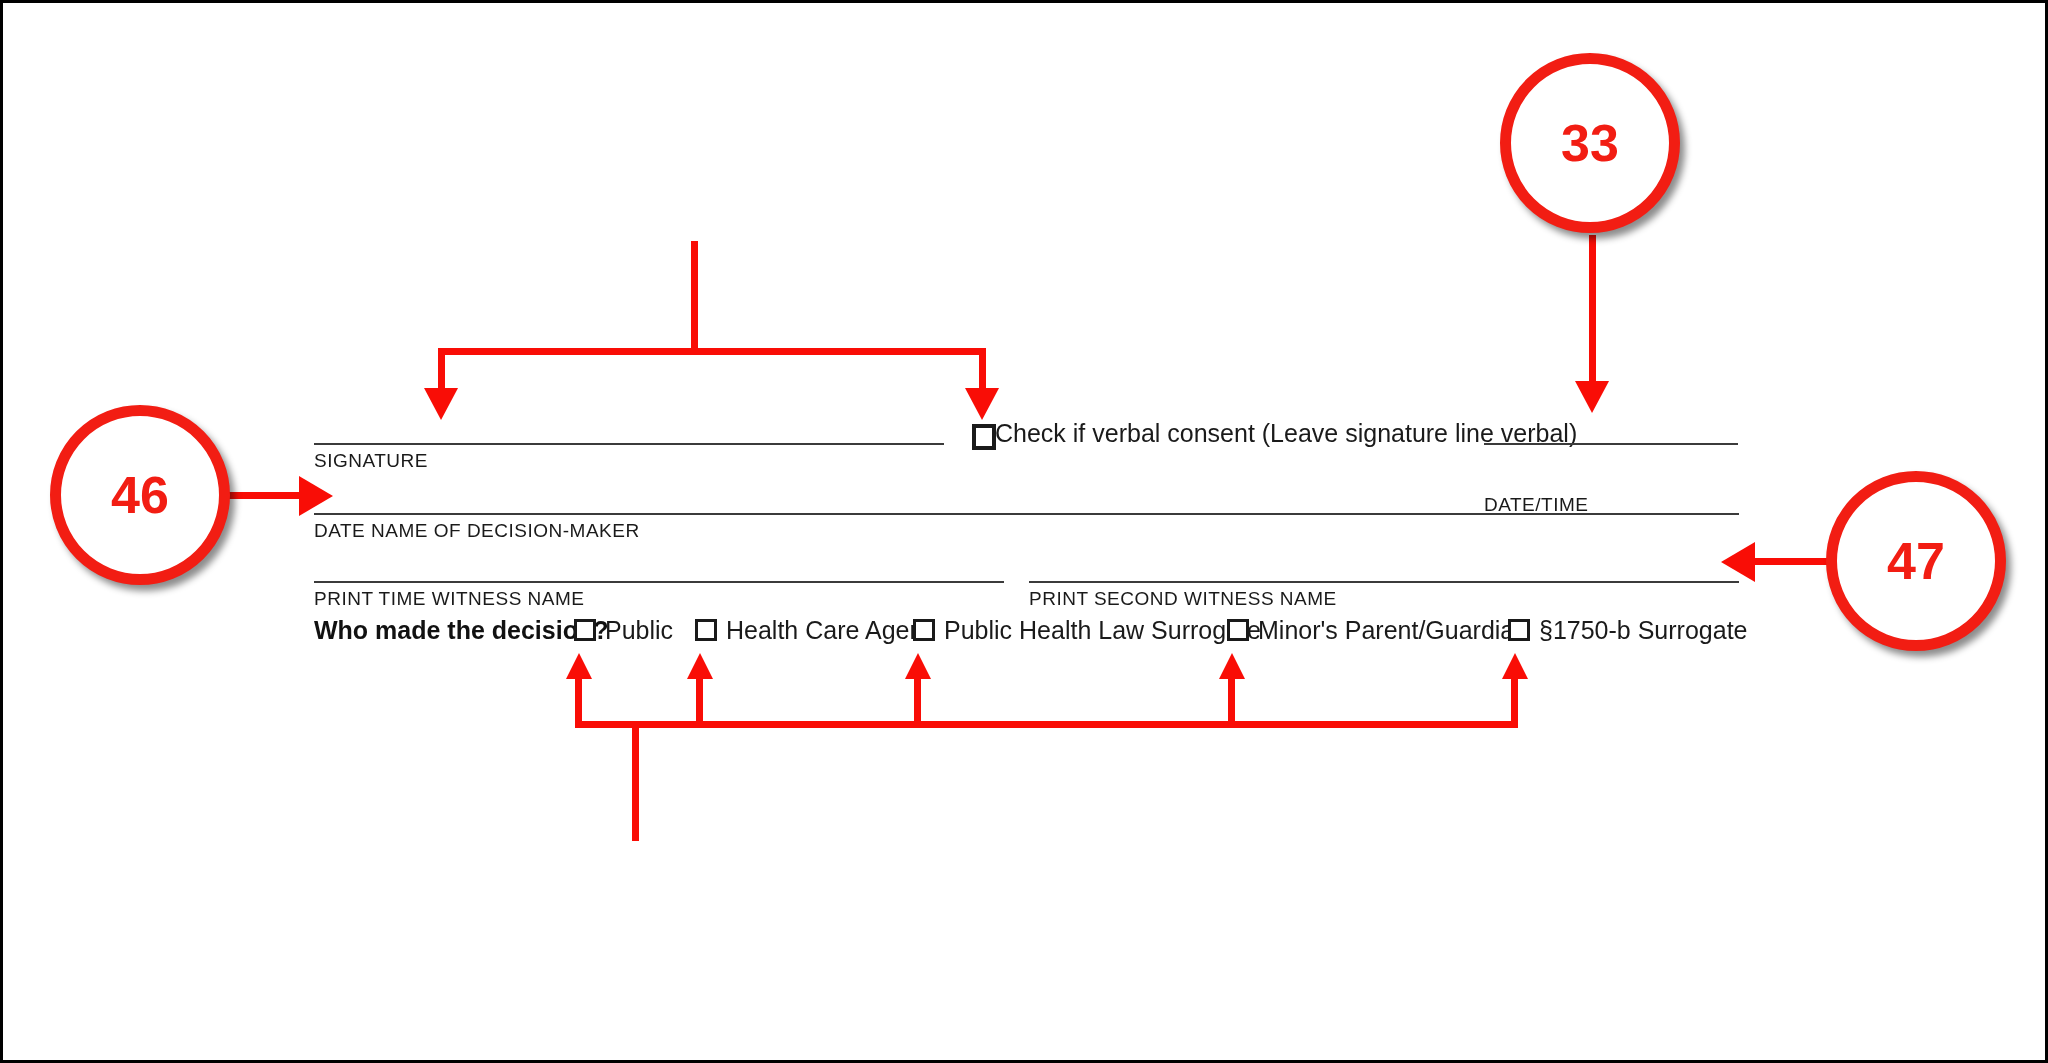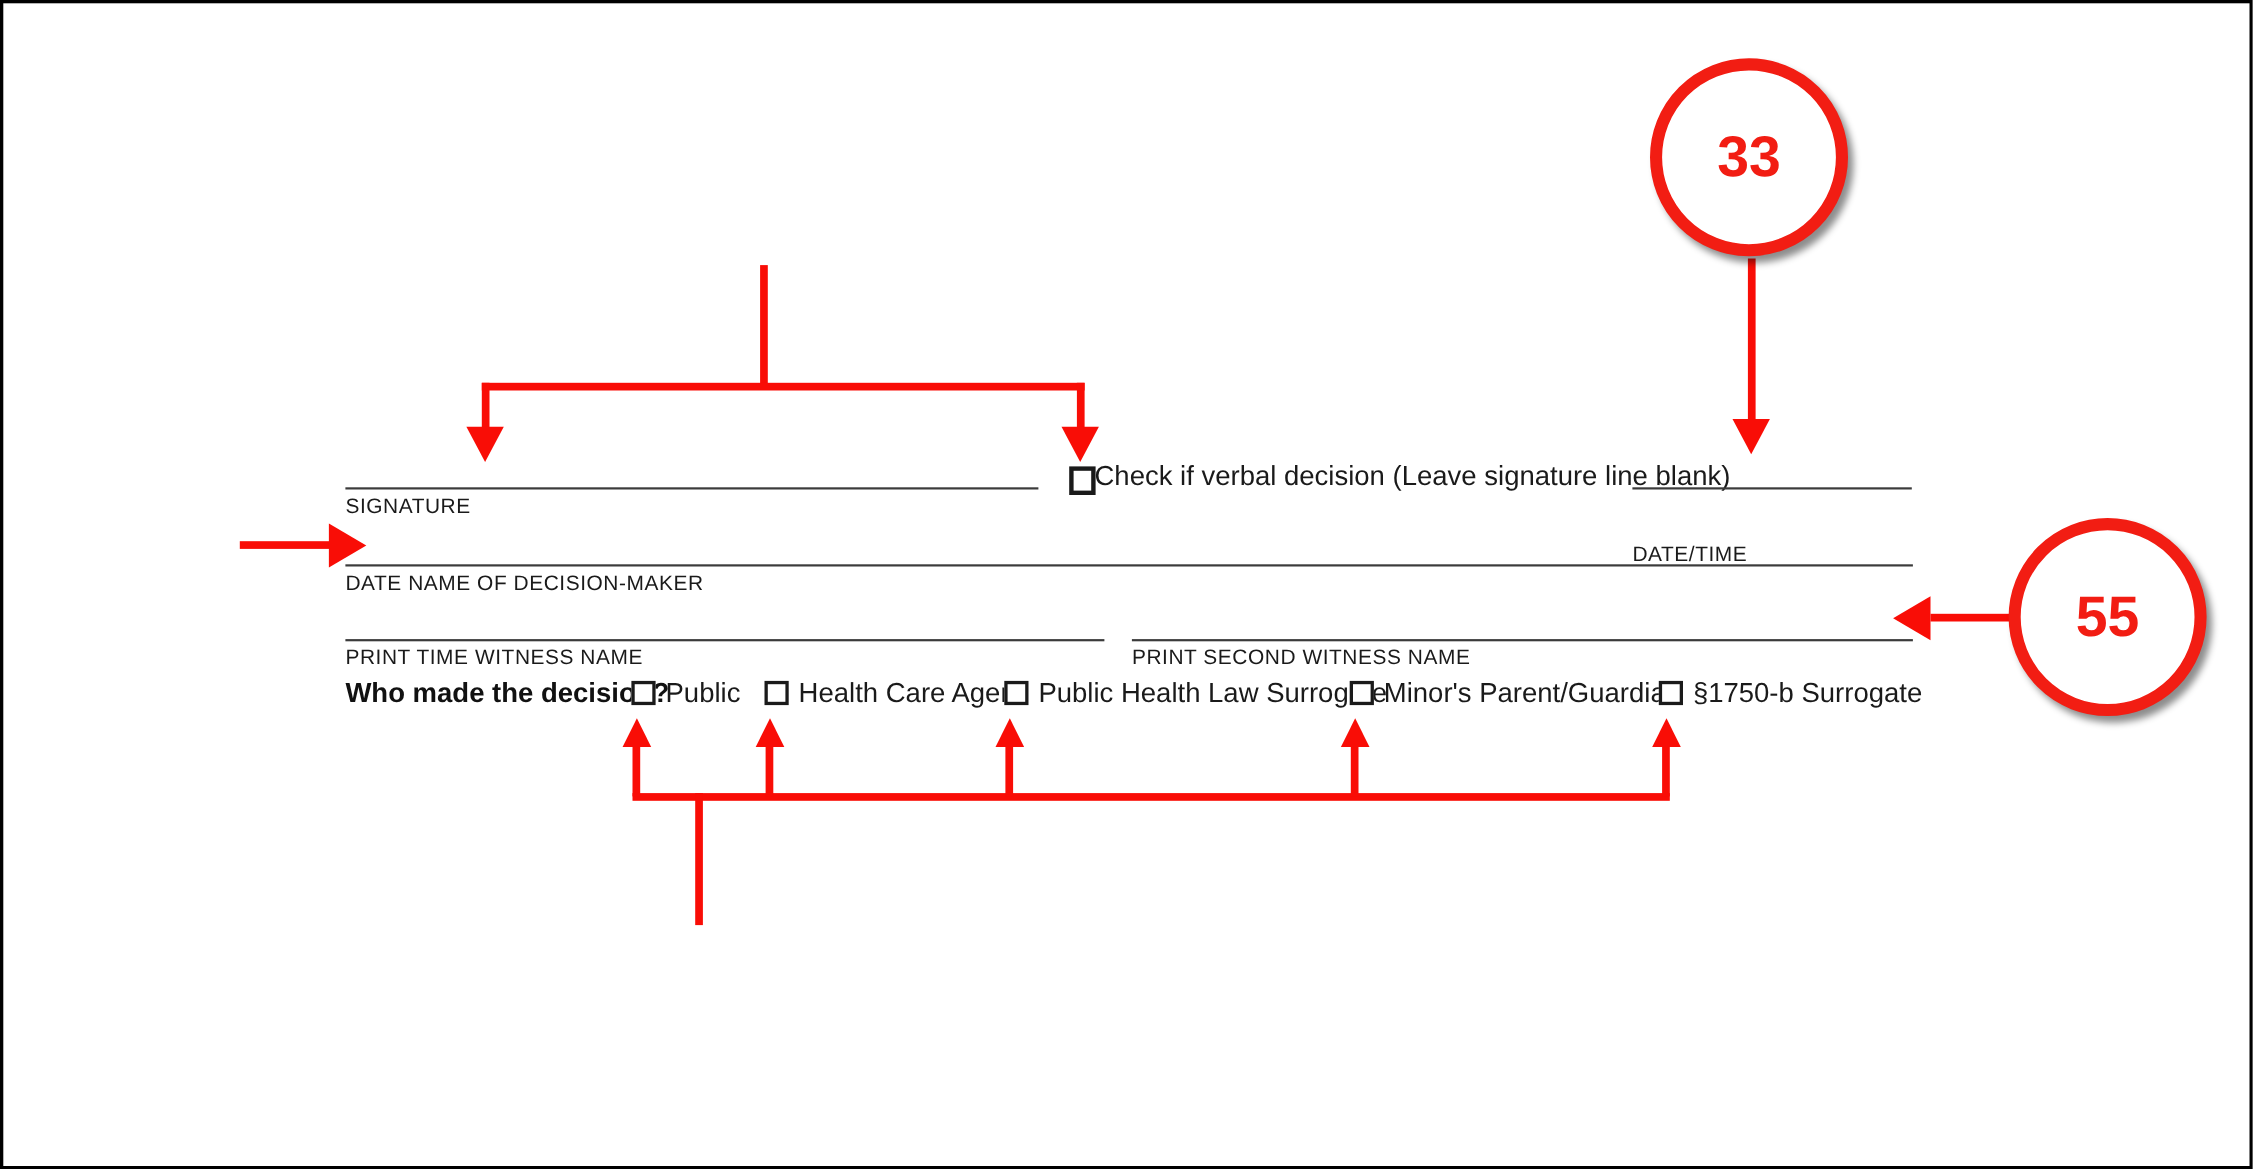--- a/index.html
+++ b/index.html
@@ -122,21 +122,21 @@
 </style>
 </head>
 <body>
 
 <div id="page">
 
   <div class="form-line" style="left:311px; top:440px; width:630px;"></div>
   <div class="field-label" style="left:311px; top:447px;">SIGNATURE</div>
 
   <div class="checkbox small" style="left:969px; top:421px;"></div>
-  <div class="body-text" style="left:992px; top:416px;">Check if verbal decision (Leave signature line blank)</div>
+  <div class="body-text" style="left:992px; top:416px;">Check if verbal consent (Leave signature line verbal)</div>
 
   <div class="form-line" style="left:1481px; top:440px; width:254px;"></div>
   <div class="field-label" style="left:1481px; top:447px;margin-top:44px;">DATE/TIME</div>
 
   <div class="form-line" style="left:311px; top:510px; width:1425px;"></div>
   <div class="field-label" style="left:311px; top:517px;">DATE NAME OF DECISION-MAKER</div>
 
   <div class="form-line" style="left:311px; top:578px; width:690px;"></div>
   <div class="field-label" style="left:311px; top:585px;">PRINT TIME WITNESS NAME</div>
 
@@ -171,26 +171,29 @@
   <div class="ann-line v" style="left:1586px; top:232px; height:150px;"></div>
   <div class="arrow down" style="left:1572px; top:378px;"></div>
 
   <div class="callout" style="left:1497px; top:50px; width:180px; height:180px;">
     <span>33</span>
   </div>
 
   <div class="ann-line h" style="left:215px; top:489px; width:85px;"></div>
   <div class="arrow right" style="left:296px; top:473px;"></div>
 
+  <div class="callout" style="left:47px; top:402px; width:180px; height:180px;">
+    <span>46</span>
+  </div>
 
   <div class="ann-line h" style="left:1752px; top:555px; width:90px;"></div>
   <div class="arrow left" style="left:1718px; top:539px;"></div>
 
   <div class="callout" style="left:1823px; top:468px; width:180px; height:180px;">
-    <span>55</span>
+    <span>47</span>
   </div>
 
   <div class="ann-line h" style="left:572px; top:718px; width:943px;"></div>
 
   <div class="ann-line v" style="left:572px; top:675px; height:46px;"></div>
   <div class="arrow up" style="left:563px; top:650px;"></div>
 
   <div class="ann-line v" style="left:693px; top:675px; height:46px;"></div>
   <div class="arrow up" style="left:684px; top:650px;"></div>
 

